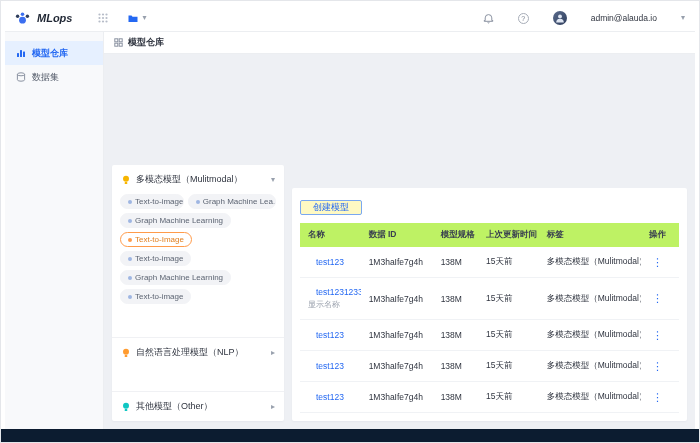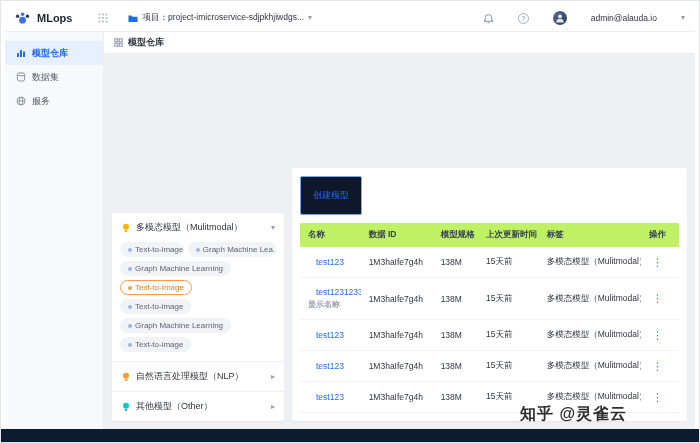--- a/index.html
+++ b/index.html
@@ -12,21 +12,21 @@
     --bulb3:#0fc6c2;
   }
   *{box-sizing:border-box;margin:0;padding:0;}
   body{margin:0;background:#fff;font-family:"Liberation Sans",sans-serif;-webkit-font-smoothing:antialiased;}
   .screen{position:relative;width:700px;height:443px;background:#fff;border:1px solid #e4e6ea;overflow:hidden;}
   .app{position:absolute;top:4px;left:4px;right:4px;bottom:13px;display:flex;flex-direction:column;background:#fff;}
 
   
   .top-header{flex:none;height:27px;display:flex;align-items:center;justify-content:space-between;padding:0 10px;border-bottom:1px solid #eceef1;background:#fff;}
   .h-left,.h-right{display:flex;align-items:center;}
-  .app-title{font-size:11px;font-weight:bold;color:#1f2633;margin-left:7px;}
+  .app-title{font-size:11px;font-weight:bold;color:#1f2633;margin-left:7px;font-style:italic;}
   .apps-grid{margin-left:26px;cursor:pointer;display:flex;}
   .project-select{margin-left:20px;display:flex;align-items:center;gap:4px;font-size:8.5px;color:#303540;cursor:pointer;}
   .caret{color:#98a0ad;font-size:8px;line-height:1;}
   .h-right{gap:24px;}
   .help-icon{width:11px;height:11px;border:1px solid #a7adb8;border-radius:50%;color:#7a8190;font-size:7px;display:flex;align-items:center;justify-content:center;cursor:pointer;}
   .avatar{width:14px;height:14px;border-radius:50%;background:linear-gradient(135deg,#5a6b8c,#2e3d5c);display:flex;align-items:center;justify-content:center;cursor:pointer;overflow:hidden;}
   .user-email{font-size:8.5px;color:#303540;cursor:pointer;}
 
   
   .body-row{flex:1;display:flex;min-height:0;background:#eef0f4;}
@@ -37,40 +37,40 @@
   .side-item.active .icn{color:var(--primary);}
 
   .main{flex:1;display:flex;flex-direction:column;min-width:0;}
   .page-header{flex:none;height:22px;background:#fff;display:flex;align-items:center;gap:5px;padding:0 10px;border-bottom:1px solid #eceef1;font-size:9px;font-weight:bold;color:#303540;}
   .page-header .icn{display:flex;color:#8a92a1;}
 
   .content{flex:1;display:flex;gap:8px;padding:8px;align-items:flex-end;overflow:hidden;}
 
   
   .cat-panel{width:172px;flex:none;background:#fff;border-radius:2px;box-shadow:0 1px 2px rgba(15,35,66,0.04);}
-  .group + .group{border-top:1px solid #f0f1f4;}
+  .group + .group{border-top:1px solid #f0f1f4;margin-top:24px;}
   .group-head{display:flex;align-items:center;gap:5px;padding:8px 9px;font-size:9px;color:#303540;cursor:pointer;}
   .group-head .caret{margin-left:auto;}
   .bulb{display:flex;}
   .b1{color:var(--bulb1);} .b2{color:var(--bulb2);} .b3{color:var(--bulb3);}
   .tags{padding:0 8px 9px;display:flex;flex-direction:column;gap:4px;}
   .tag-row{display:flex;gap:4px;}
   .pill{display:inline-flex;align-items:center;gap:3px;background:#f2f3f6;border:1px solid #f2f3f6;border-radius:9px;padding:2px 7px;font-size:8px;color:#5c6472;white-space:nowrap;cursor:pointer;max-width:100%;overflow:hidden;}
   .pill .dot{width:4px;height:4px;border-radius:50%;background:#9fb6e2;flex:none;}
   .pill.active{background:#fff;border-color:var(--tag-active);color:#e07f1f;}
   .pill.active .dot{background:var(--tag-active);}
 
   
   .table-panel{flex:1;background:#fff;border-radius:2px;padding:8px;box-shadow:0 1px 2px rgba(15,35,66,0.04);min-width:0;}
-  .create-btn{display:inline-block;font-size:9px;color:var(--primary);background:#0f172a;border:1px solid #7aa8f0;border-radius:2px;padding:12px 12px;margin-bottom:8px;cursor:pointer;}
+  .create-btn{display:inline-block;font-size:9px;color:var(--primary);background:#fef9c3;border:1px solid #7aa8f0;border-radius:2px;padding:0 12px;margin-bottom:8px;cursor:pointer;}
   table{width:100%;border-collapse:collapse;font-size:8.5px;table-layout:fixed;}
   thead th{background:#bef264;text-align:left;padding:6px 8px;color:#3a4150;font-weight:bold;white-space:nowrap;overflow:hidden;}
   tbody td{padding:9px 8px;border-bottom:1px solid #f0f2f5;color:#303540;vertical-align:middle;white-space:nowrap;overflow:hidden;}
   .link{color:var(--primary);cursor:pointer;margin-left:8px;}
-  .subname{display:block;color:#9aa1ad;font-size:8px;margin-top:2px;font-weight:bold;}
+  .subname{display:block;color:#9aa1ad;font-size:8px;margin-top:2px;}
   .kebab{color:var(--primary);font-size:11px;line-height:1;cursor:pointer;display:inline-block;padding:0 3px;}
 
   
   .watermark{position:absolute;right:72px;bottom:17px;font-size:16px;font-weight:bold;color:#2e2e2e;letter-spacing:1px;}
   .footer-bar{position:absolute;left:0;right:0;bottom:0;height:13px;background:var(--footer-bar);}
 </style>
 </head>
 <body>
 
 <div class="screen">
@@ -99,21 +99,20 @@
               <circle cx="5" cy="8.5" r="1.1"></circle>
               <circle cx="8.5" cy="8.5" r="1.1"></circle>
             </svg>
         </span>
         <div class="project-select">
           <span style="display:flex;">
             <svg width="10" height="9" viewBox="0 0 10 9">
                 <path d="M0.5 1.5 h3 l1 1.2 h5 v5.3 h-9 z" fill="#2468f2"></path>
               </svg>
           </span>
-          <span>项目：project-imicroservice-sdjpkhjiwdgs...</span>
           <span class="caret">▾</span>
         </div>
       </div>
       <div class="h-right">
         <span style="display:flex;cursor:pointer;">
           <svg width="11" height="11" viewBox="0 0 11 11" fill="none" stroke="#8a92a1" stroke-width="1">
               <path d="M2.2 7.5 v-2.6 a3.3 3.3 0 0 1 6.6 0 v2.6 h1 v0.8 h-8.6 v-0.8 z"></path>
               <path d="M4.6 9.4 a1 1 0 0 0 1.8 0"></path>
             </svg>
         </span>
@@ -143,30 +142,20 @@
           <span>模型仓库</span>
         </div>
         <div class="side-item">
           <span class="icn">
             <svg width="10" height="10" viewBox="0 0 10 10" fill="none" stroke="currentColor" stroke-width="1">
                 <ellipse cx="5" cy="2.3" rx="3.6" ry="1.5"></ellipse>
                 <path d="M1.4 2.3 v5.4 a3.6 1.5 0 0 0 7.2 0 v-5.4"></path>
               </svg>
           </span>
           <span>数据集</span>
-        </div>
-        <div class="side-item">
-          <span class="icn">
-            <svg width="10" height="10" viewBox="0 0 10 10" fill="none" stroke="currentColor" stroke-width="0.9">
-                <circle cx="5" cy="5" r="4"></circle>
-                <ellipse cx="5" cy="5" rx="1.8" ry="4"></ellipse>
-                <path d="M1 5 h8"></path>
-              </svg>
-          </span>
-          <span>服务</span>
         </div>
       </nav>
 
       <div class="main">
         <div class="page-header">
           <span class="icn">
             <svg width="9" height="9" viewBox="0 0 9 9" fill="none" stroke="currentColor" stroke-width="1">
                 <rect x="0.8" y="0.8" width="3" height="3"></rect>
                 <rect x="5.2" y="0.8" width="3" height="3"></rect>
                 <rect x="0.8" y="5.2" width="3" height="3"></rect>
@@ -326,15 +315,14 @@
                 </tr>
               </tbody>
             </table>
           </section>
 
         </div>
       </div>
     </div>
   </div>
 
-  <div class="watermark">知乎 @灵雀云</div>
   <div class="footer-bar"></div>
 </div>
 
 </body></html>

